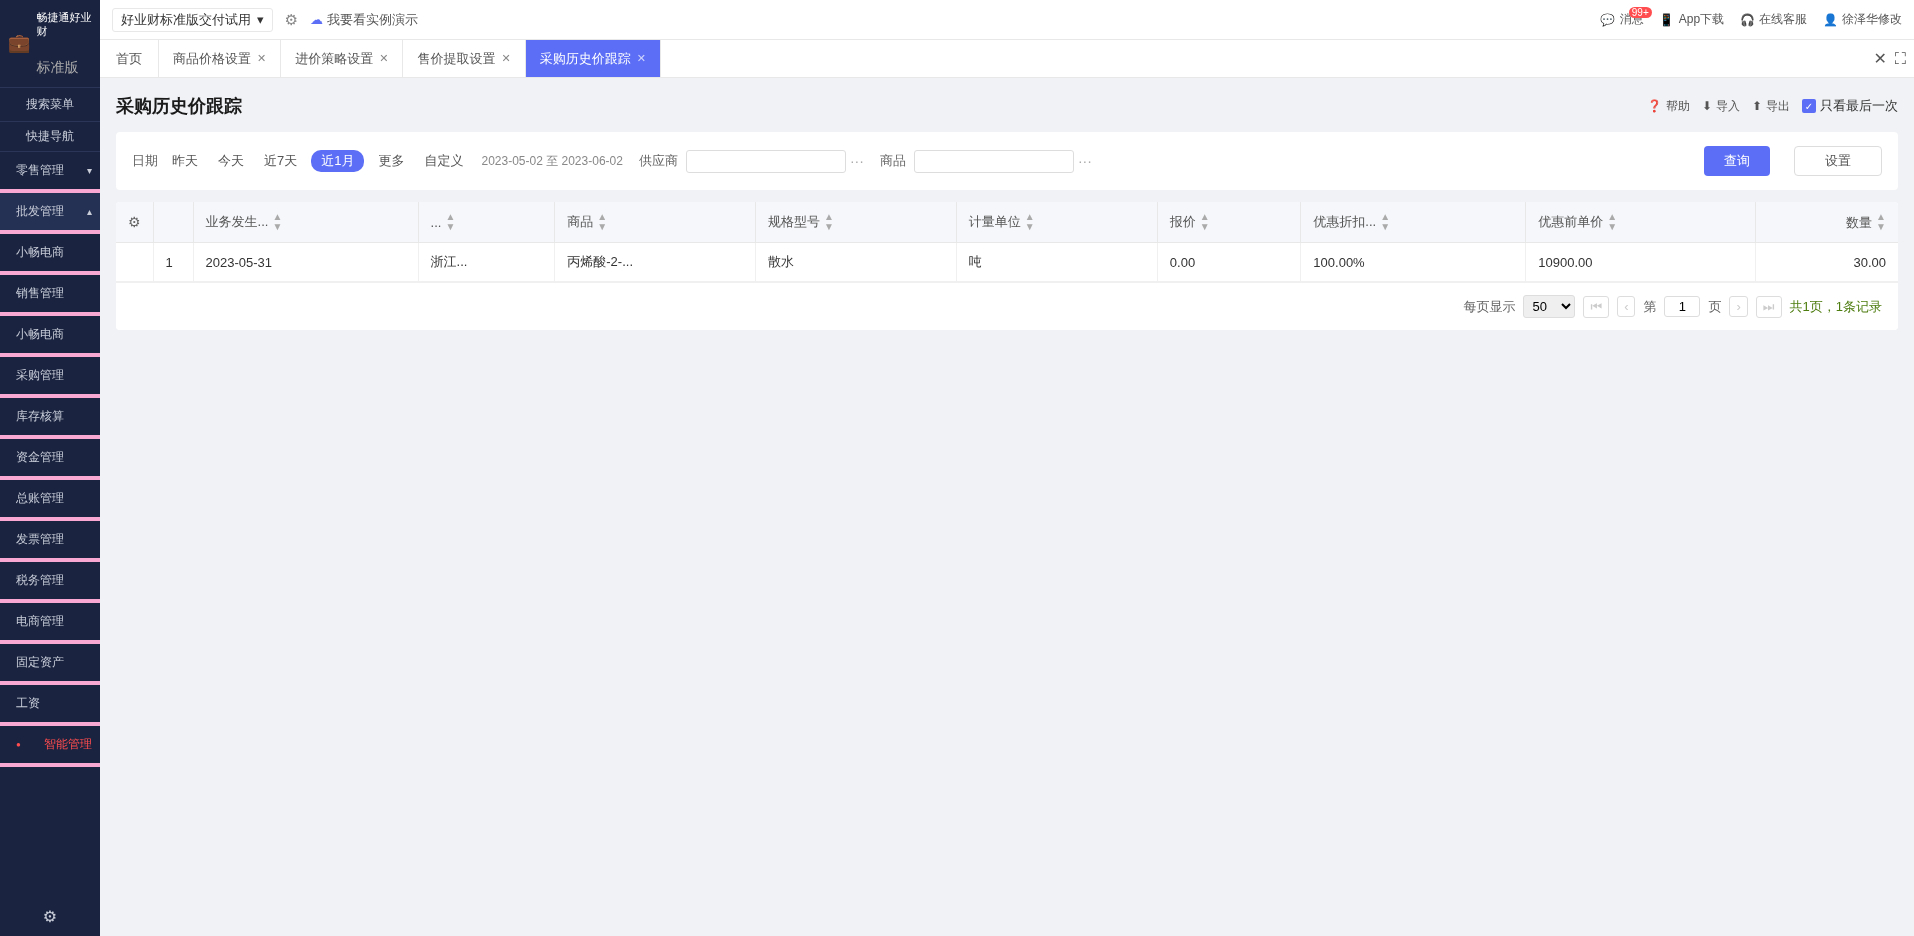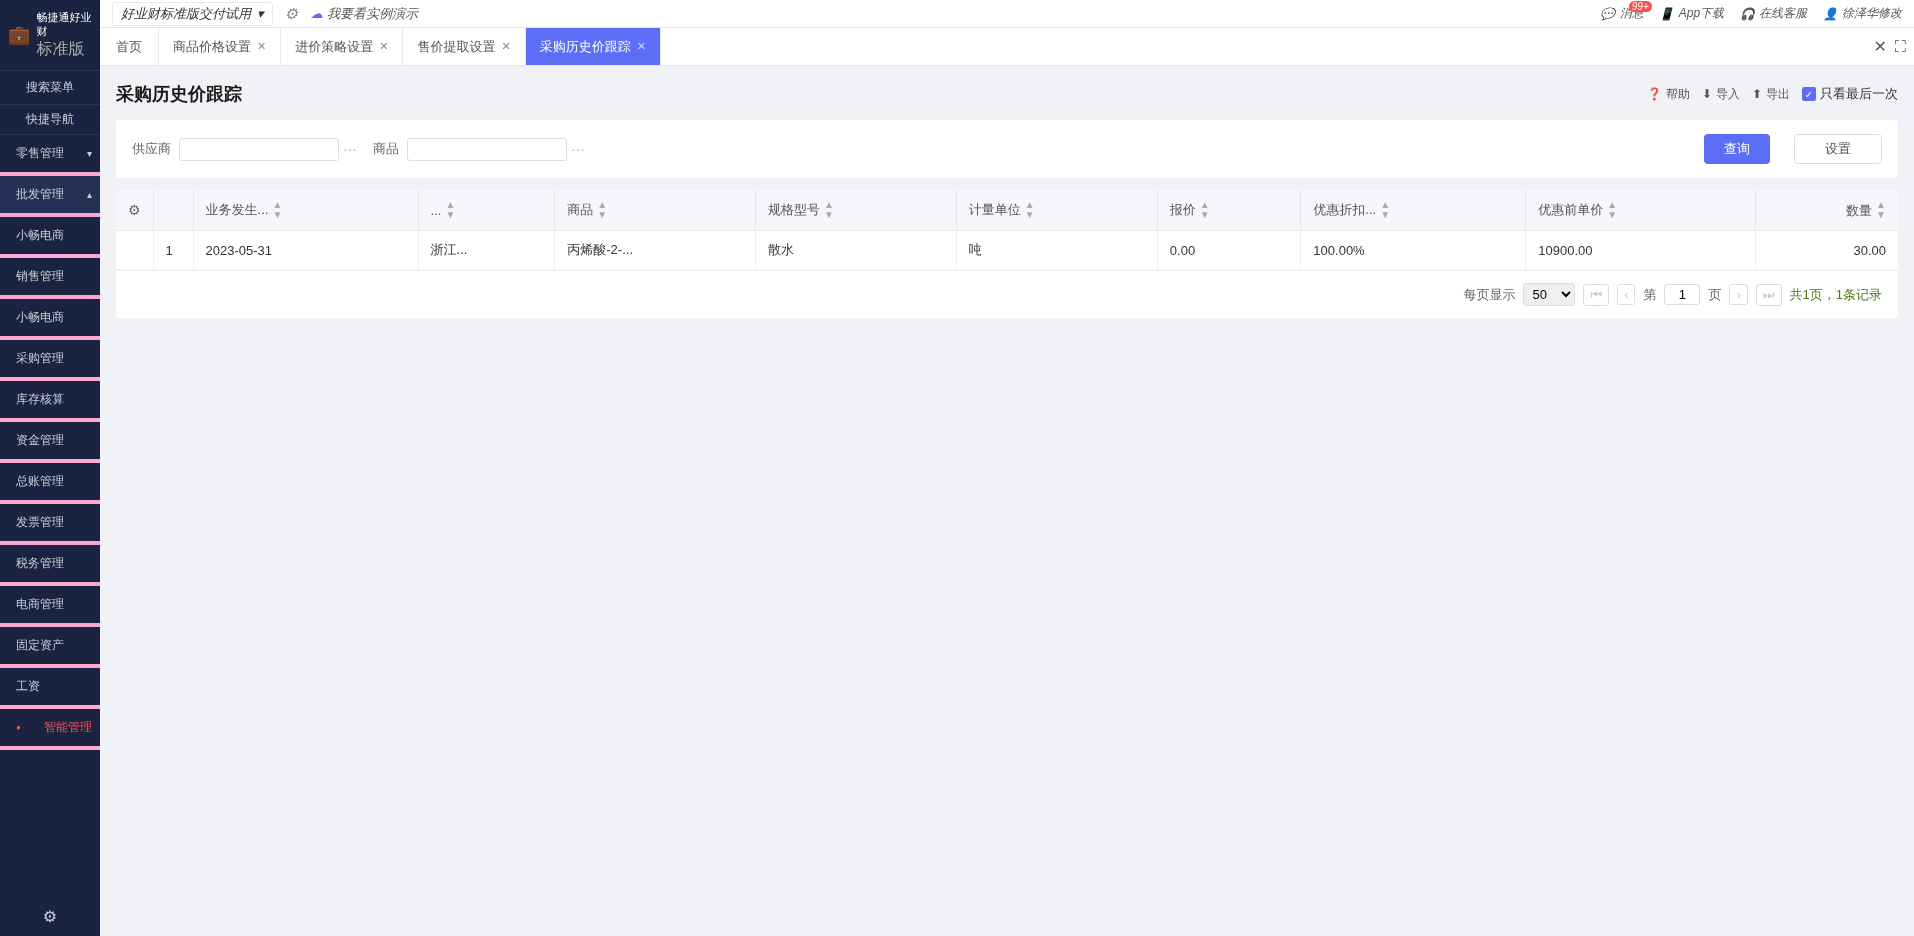--- a/index.html
+++ b/index.html
@@ -2,35 +2,35 @@
 <html><head>
   <meta charset="utf-8">
   <style>
     * { box-sizing: border-box; margin: 0; padding: 0; }
     body { font-family: "Microsoft YaHei", "PingFang SC", sans-serif; font-size: 13px; background: #f0f2f5; color: #333; display: flex; height: 936px; overflow: hidden; }
 
     
     .sidebar { width: 100px; background: #1a2340; color: #c8cdd8; display: flex; flex-direction: column; height: 100%; flex-shrink: 0; }
     .sidebar-logo { padding: 10px 8px; background: #1a2340; border-bottom: 1px solid #2a3558; display: flex; align-items: center; gap: 6px; }
     .sidebar-logo-text { font-size: 11px; color: #fff; line-height: 1.3; }
-    .sidebar-logo-badge { font-size: 16px; color: #aaa; }
+    .sidebar-logo-badge { font-size: 14px; color: #aaa; margin-top: 20px; }
     .sidebar-search { padding: 8px 8px; text-align: center; font-size: 12px; color: #c8cdd8; cursor: pointer; border-bottom: 1px solid #2a3558; }
     .sidebar-nav { padding: 6px 16px; text-align: center; font-size: 12px; color: #c8cdd8; cursor: pointer; border-bottom: 1px solid #2a3558; }
     .sidebar-item { padding: 10px 4px; text-align: center; font-size: 12px; color: #c8cdd8; cursor: pointer; border-bottom: 4px solid #f9a8d4; display: flex; align-items: center; justify-content: space-between; padding-left: 16px; padding-right: 8px; }
     .sidebar-item.expanded { background: #243054; }
     .sidebar-item-arrow { font-size: 10px; }
     .sidebar-item.highlight { color: #ff4d4f; }
     .sidebar-bottom { margin-top: auto; padding: 10px 0; text-align: center; }
     .sidebar-gear { color: #c8cdd8; font-size: 16px; cursor: pointer; }
 
     
     .main { flex: 1; display: flex; flex-direction: column; overflow: hidden; }
 
     
-    .topbar { background: #fff; height: 28px; display: flex; align-items: center; padding: 0 12px; border-bottom: 1px solid #e8e8e8; gap: 12px; flex-shrink: 0; font-style: italic; }
+    .topbar { background: #fff; height: 40px; display: flex; align-items: center; padding: 0 12px; border-bottom: 1px solid #e8e8e8; gap: 12px; flex-shrink: 0; }
     .topbar-product { display: flex; align-items: center; gap: 6px; font-size: 13px; color: #333; cursor: pointer; border: 1px solid #e8e8e8; padding: 2px 8px; border-radius: 3px; }
     .topbar-demo { display: flex; align-items: center; gap: 4px; font-size: 13px; color: #555; cursor: pointer; }
     .topbar-right { margin-left: auto; display: flex; align-items: center; gap: 16px; }
     .topbar-msg { display: flex; align-items: center; gap: 4px; font-size: 12px; color: #555; cursor: pointer; position: relative; }
     .topbar-badge { background: #ff4d4f; color: #fff; font-size: 10px; border-radius: 8px; padding: 0 3px; position: absolute; top: -4px; right: -8px; }
     .topbar-app { display: flex; align-items: center; gap: 4px; font-size: 12px; color: #555; cursor: pointer; }
     .topbar-service { display: flex; align-items: center; gap: 4px; font-size: 12px; color: #555; cursor: pointer; }
     .topbar-user { display: flex; align-items: center; gap: 4px; font-size: 12px; color: #555; cursor: pointer; }
 
     
@@ -241,20 +241,32 @@
           <div class="checkbox-square">
             <span class="checkbox-check">✓</span>
           </div>
           <span>只看最后一次</span>
         </div>
       </div>
     </div>
 
     <div class="filter-area">
       <div class="filter-row">
+        <div class="filter-item">
+          <span class="filter-label">日期</span>
+          <div class="date-options">
+            <span class="date-option">昨天</span>
+            <span class="date-option">今天</span>
+            <span class="date-option">近7天</span>
+            <span class="date-option active">近1月</span>
+            <span class="date-option">更多</span>
+            <span class="date-option">自定义</span>
+          </div>
+          <span class="date-range">2023-05-02 至 2023-06-02</span>
+        </div>
         <div class="filter-item">
           <span class="filter-label">供应商</span>
           <div class="filter-input-wrap">
             <input class="filter-input" type="text" style="">
             <span class="filter-dots">···</span>
           </div>
         </div>
         <div class="filter-item">
           <span class="filter-label">商品</span>
           <div class="filter-input-wrap">

